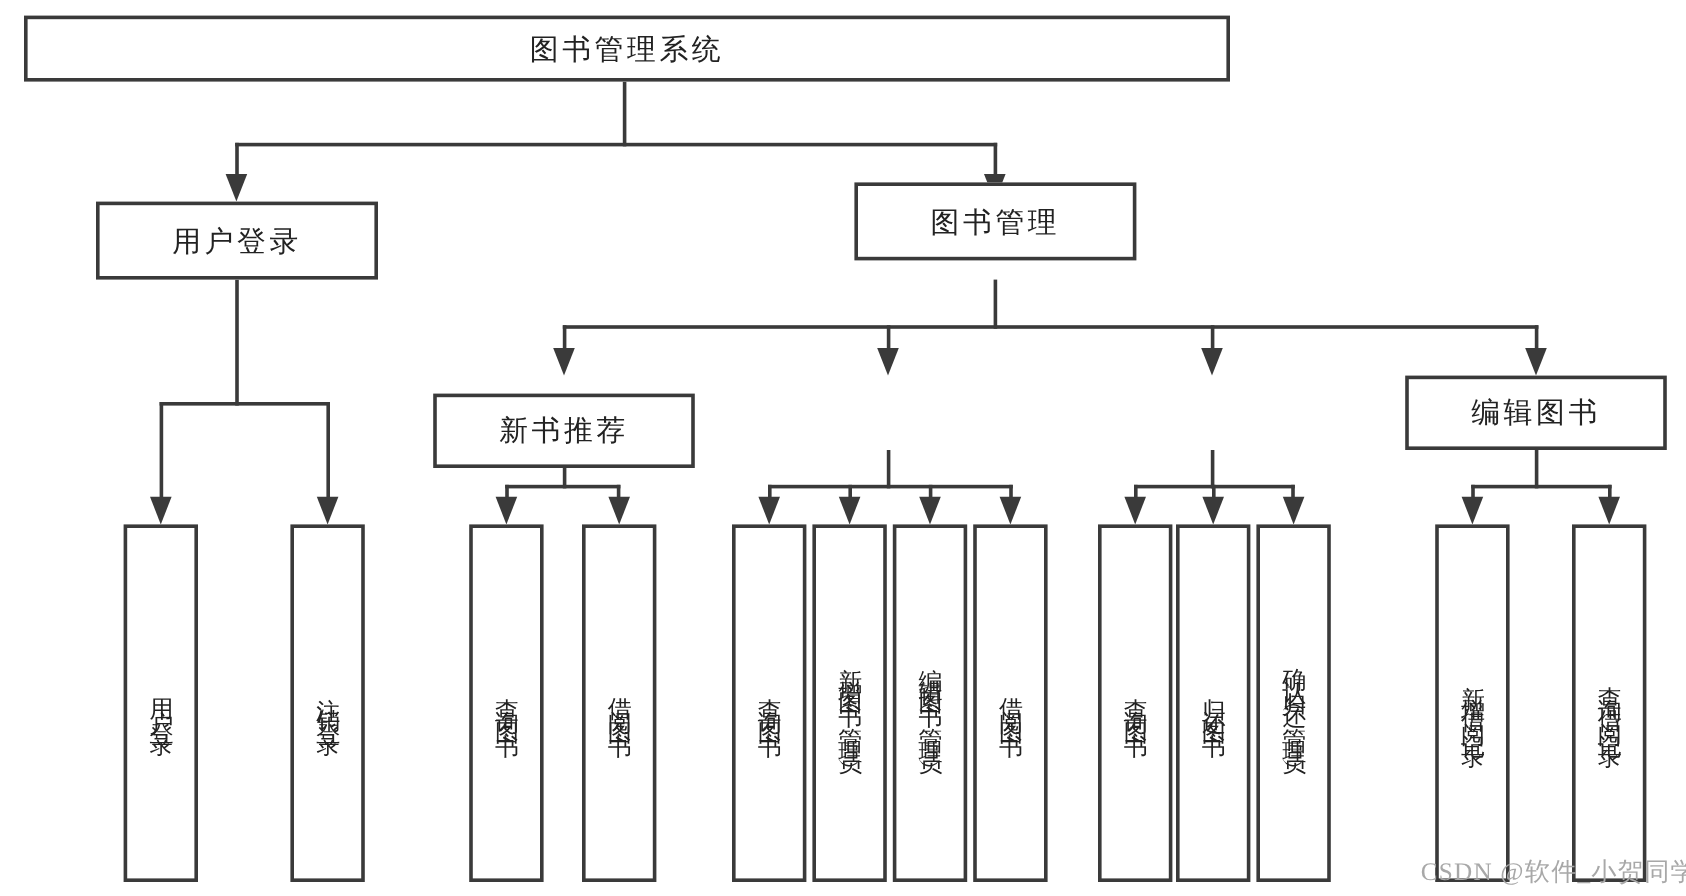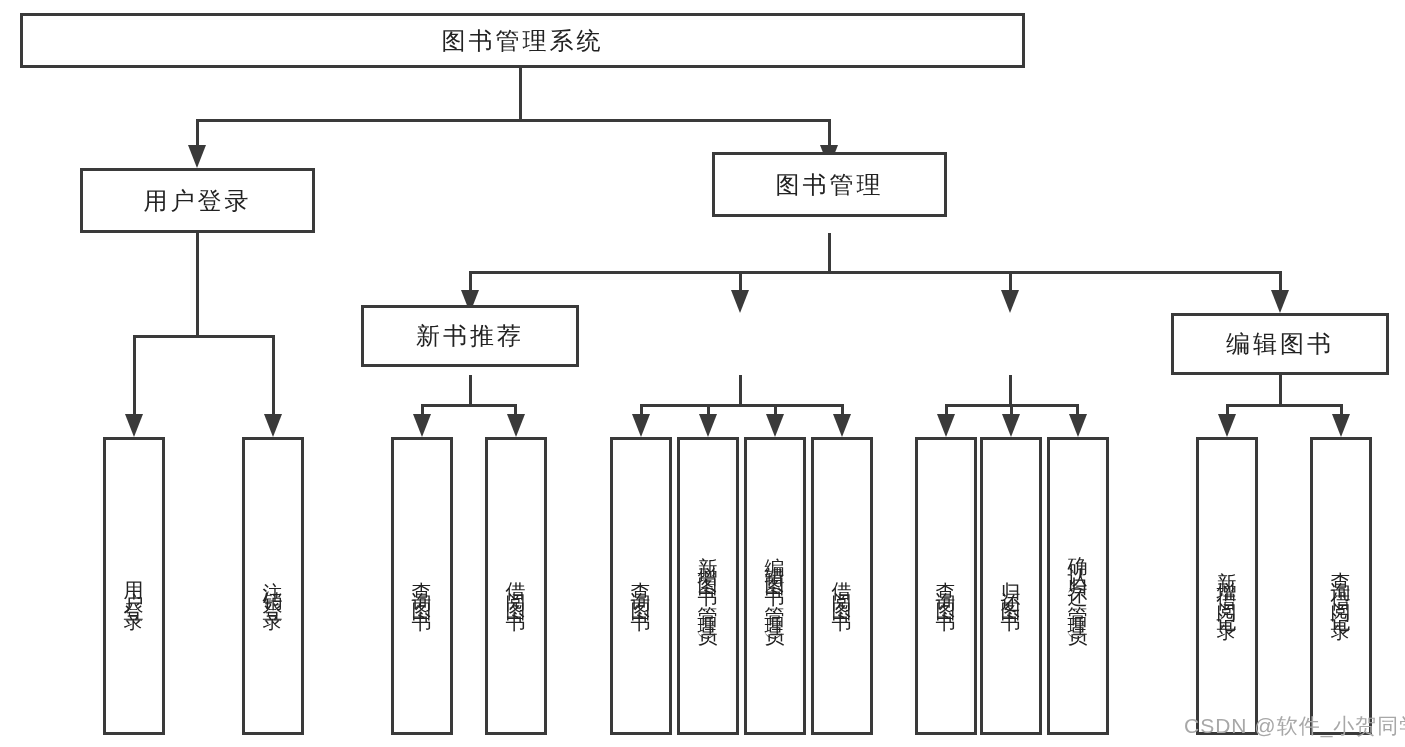--- a/index.html
+++ b/index.html
@@ -8,21 +8,21 @@
     --watermark: #a8a8a8;
     --bg: #ffffff;
   }
   html, body { margin: 0; padding: 0; background: var(--bg); }
   #canvas {
     position: relative;
     width: 1405px;
     height: 747px;
     background: var(--bg);
     overflow: hidden;
-    font-family: Liberation Sans, sans-serif;
+    font-family: Liberation Serif, serif;
     color: var(--text);
   }
   .line {
     position: absolute;
     background: var(--line);
   }
   .arrow {
     position: absolute;
     width: 0;
     height: 0;
@@ -125,21 +125,21 @@
   <div class="line" style="left:1226px;top:404px;width:3px;height:14px"></div>
   <div class="line" style="left:1340px;top:404px;width:3px;height:14px"></div>
   <div class="arrow" style="left:1218px;top:414px"></div>
   <div class="arrow" style="left:1332px;top:414px"></div>
 
   <div class="box h" style="left:20px;top:13px;width:1005px;height:55px">图书管理系统</div>
 
   <div class="box h" style="left:80px;top:168px;width:235px;height:65px">用户登录</div>
   <div class="box h" style="left:712px;top:152px;width:235px;height:65px">图书管理</div>
 
-  <div class="box h" style="left:361px;top:305px;width:218px;height:62px">新书推荐</div>
+  <div class="box h" style="left:361px;top:328px;width:218px;height:62px">新书推荐</div>
   <div class="box h" style="left:1171px;top:313px;width:218px;height:62px">编辑图书</div>
 
   <div class="box v" style="left:103px;top:437px;width:62px;height:298px">用户登录</div>
   <div class="box v" style="left:242px;top:437px;width:62px;height:298px">注销登录</div>
 
   <div class="box v" style="left:391px;top:437px;width:62px;height:298px">查询图书</div>
   <div class="box v" style="left:485px;top:437px;width:62px;height:298px">借阅图书</div>
 
   <div class="box v" style="left:610px;top:437px;width:62px;height:298px">查询图书</div>
   <div class="box v" style="left:677px;top:437px;width:62px;height:298px">新增图书（管理员）</div>

